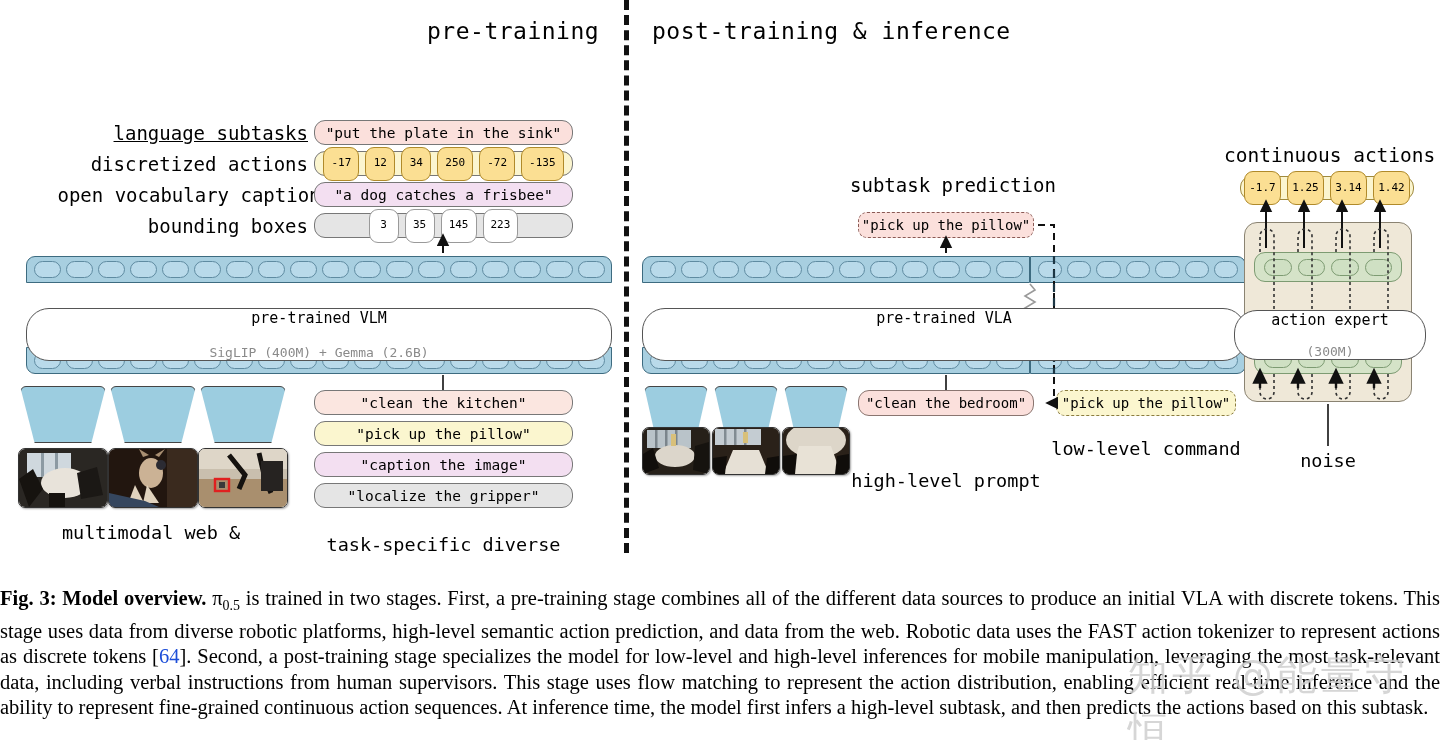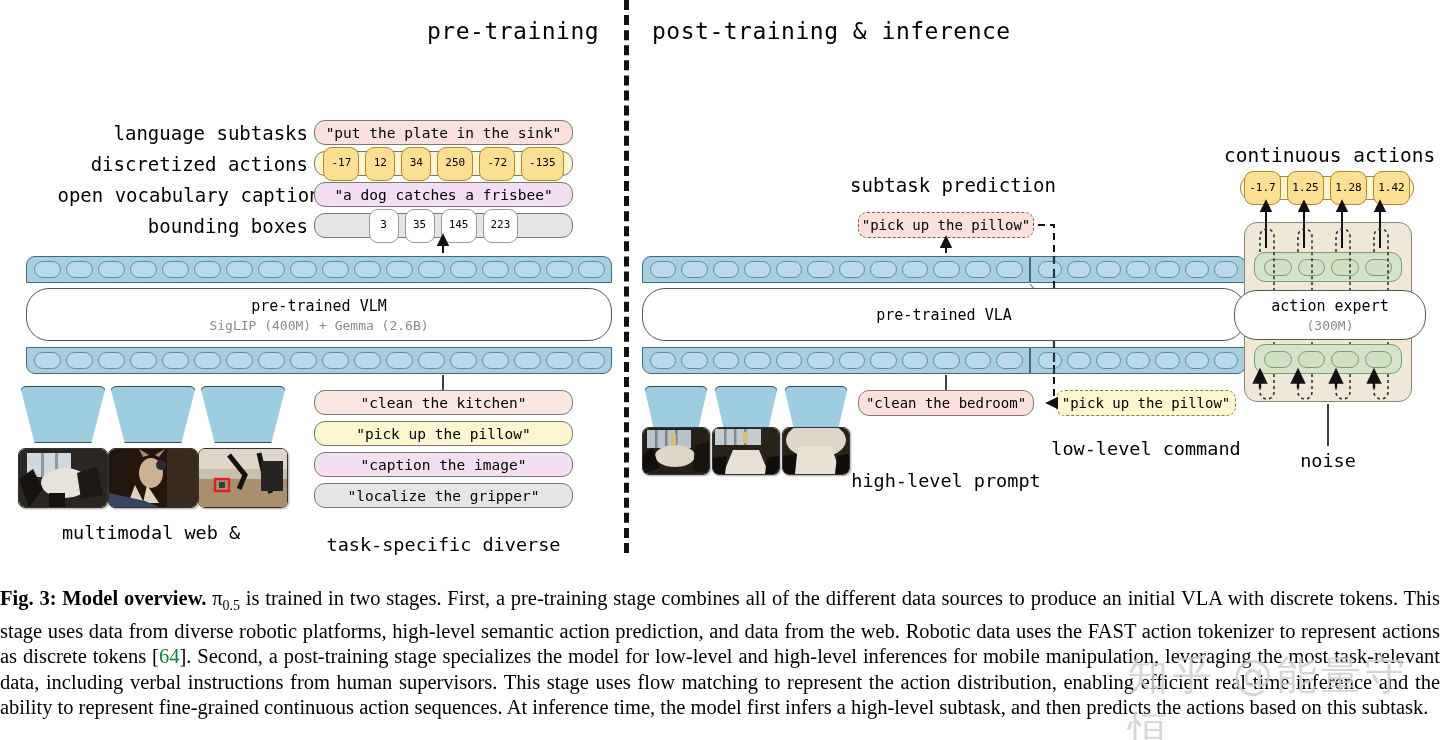--- a/index.html
+++ b/index.html
@@ -34,21 +34,21 @@
   
   .tokrow{position:absolute;box-sizing:border-box;background:#a8cfe0;
           border:1.5px solid #3d6b80;display:flex;align-items:center;}
   .tok{box-sizing:border-box;border:1.4px solid #5f8ba1;border-radius:9px;
        background:#b9daea;height:17px;flex:1 1 auto;margin:0 2.5px;}
   .tok-green{border-color:#7d9b72;background:#cfe0c3;}
 
   .corebox{position:absolute;box-sizing:border-box;background:#fff;
            border:1.5px solid #555;border-radius:23px;
            display:flex;flex-direction:column;align-items:center;
-           justify-content:center;z-index:6;}
+           justify-content:space-between;z-index:6;margin-top:20px;}
   .corebox .t1{font-size:15px;}
   .corebox .t2{font-size:13px;color:#8a8a8a;margin-top:3px;}
 
   
   .aebox{position:absolute;box-sizing:border-box;background:#efe8d8;
          border:1.5px solid #8a8372;border-radius:13px;}
   .aeinner{position:absolute;box-sizing:border-box;background:#d5e3c8;
            border:1.5px solid #7d9b72;border-radius:11px;}
 
   
@@ -61,37 +61,37 @@
 
   
   .lines{position:absolute;left:0;top:0;width:1440px;height:580px;
          pointer-events:none;z-index:5;}
 
   
   .caption{position:absolute;left:0;top:586px;width:1440px;
            font-family:"Liberation Serif",serif;font-size:20.5px;
            line-height:25.5px;color:#000;text-align:justify;}
   .caption b{font-weight:bold;}
-  .ref{color:#15803d;}
+  .ref{color:#1d4ed8;}
   .pi sub{font-size:0.68em;}
 
   .watermark{position:absolute;left:1128px;top:648px;font-size:40px;
              color:#cfcfcf;letter-spacing:4px;z-index:20;opacity:.85;
              font-family:"DejaVu Sans",sans-serif;pointer-events:none;}
 </style>
 </head>
 <body>
 
 <div class="fig">
 
   <div class="hdr" id="hdr-pre">pre-training</div>
   <div class="hdr" id="hdr-post">post-training &amp; inference</div>
   <div class="divider"></div>
 
-  <div class="row-label" style="left:0;top:122px;width:296px;">language subtasks</div>
+  <div class="row-label" style="left:0;top:122px;width:296px;text-decoration:underline;">language subtasks</div>
   <div class="row-label" style="left:0;top:153px;width:296px;">discretized actions</div>
   <div class="row-label" style="left:0;top:184px;width:296px;margin-left:24px;">open vocabulary captions</div>
   <div class="row-label" style="left:0;top:215px;width:296px;">bounding boxes</div>
 
   <div class="pill" id="pre-row0" style="left:302px;top:120px;width:259px;height:25px;background:#fbe0dc;">
     <span>"put the plate in the sink"</span>
   </div>
 
   <div class="pill" id="pre-row1" style="left:302px;top:151px;width:259px;height:25px;background:#fbf5cf;">
     <span class="chip">-17</span>
@@ -333,21 +333,21 @@
     <span>"pick up the pillow"</span>
   </div>
   <div class="cap-under" style="left:1036px;top:438px;width:196px;">low-level command</div>
 
   <div class="cap-under" style="left:1212px;top:144px;width:200px;font-size:19.5px;">continuous actions</div>
 
   <div class="pill" id="cont-act-pill" style="left:1228px;top:176px;width:174px;height:24px;
        background:#fbf5cf;border:1.4px solid #a08a3e;">
     <span class="chip">-1.7</span>
     <span class="chip">1.25</span>
-    <span class="chip">1.28</span>
+    <span class="chip">3.14</span>
     <span class="chip">1.42</span>
   </div>
 
   <div class="aebox" style="left:1232px;top:222px;width:168px;height:180px;"></div>
   <div class="aeinner" id="ae-top" style="left: 1242px; top: 252px; width: 148px; height: 30px; display: flex; align-items: center; padding: 0px 6px;">
       <div class="tok tok-green" style="margin: 0px 3px;"></div>
       <div class="tok tok-green" style="margin: 0px 3px;"></div>
       <div class="tok tok-green" style="margin: 0px 3px;"></div>
       <div class="tok tok-green" style="margin: 0px 3px;"></div>
     </div>

